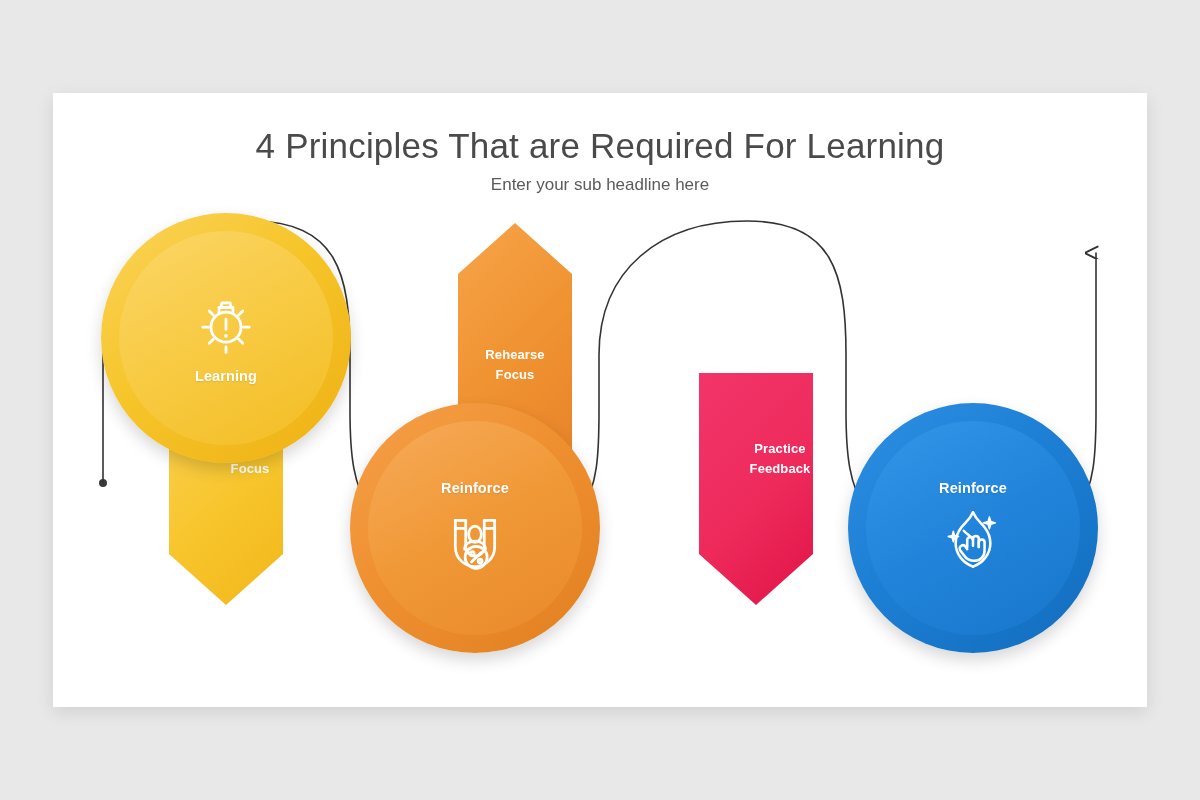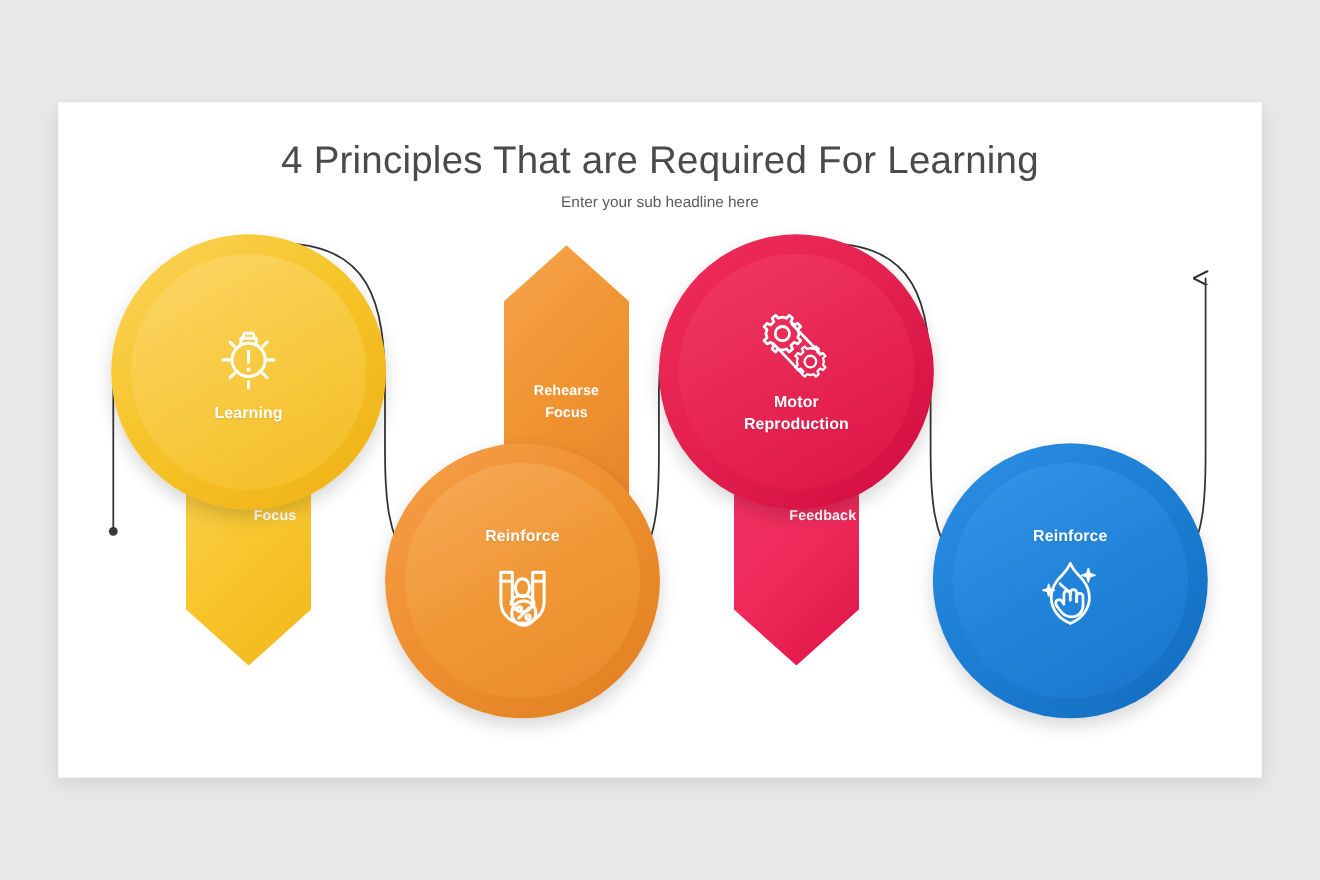--- a/index.html
+++ b/index.html
@@ -39,21 +39,21 @@
     font-weight: 400;
     color: #4a4a4a;
     letter-spacing: 0.2px;
     white-space: nowrap;
   }
   .page-subtitle {
     position: absolute;
     left: 0; right: 0;
     top: 82px;
     text-align: center;
-    font-size: 14px;
+    font-size: 17px;
     font-weight: 400;
     color: #5b5b5b;
   }
 
   
   .connector-layer {
     position: absolute;
     left: 0; top: 0;
     width: 1094px;
     height: 614px;
@@ -164,21 +164,21 @@
   .c1 .banner { background: linear-gradient(135deg,#fbd154 0%,#f7c52c 55%,#f2b71b 100%); }
   .c1 .circle-outer { background: linear-gradient(140deg,#fbd35a 0%,#f6c52a 45%,#eeb014 100%); }
   .c1 .circle-inner { background: linear-gradient(150deg,#fcd667 0%,#f8ca42 50%,#f3bd24 100%); }
 
   
   .c2 .banner { background: linear-gradient(135deg,#f6a44a 0%,#f09331 55%,#e8842a 100%); margin-left: 40px; }
   .c2 .circle-outer { background: linear-gradient(140deg,#f5a04a 0%,#ef9030 45%,#e17f20 100%); }
   .c2 .circle-inner { background: linear-gradient(150deg,#f7ab5a 0%,#f09836 50%,#e9892b 100%); }
 
   
-  .c3 .banner { background: linear-gradient(135deg,#f2356a 0%,#ee2a5b 55%,#e01347 100%); }
+  .c3 .banner { background: linear-gradient(135deg,#f2356a 0%,#ee2a5b 55%,#e01347 100%); margin-left: 32px; }
   .c3 .circle-outer { background: linear-gradient(140deg,#ef2d5c 0%,#e4214f 45%,#d00c40 100%); }
   .c3 .circle-inner { background: linear-gradient(150deg,#f23a63 0%,#e72653 50%,#dd1447 100%); }
 
   
   .c4 .banner { background: linear-gradient(135deg,#3093e6 0%,#1f82d8 55%,#1573c6 100%); }
   .c4 .circle-outer { background: linear-gradient(140deg,#2d90e4 0%,#1d7fd4 45%,#116cbd 100%); }
   .c4 .circle-inner { background: linear-gradient(150deg,#3596e8 0%,#2184da 50%,#1876ca 100%); }
 </style>
 </head>
 <body>
@@ -284,54 +284,20 @@
 
     <div class="column c3">
 
       <div class="banner down">
         <div>
           <span class="banner-label">Practice</span>
           <span class="banner-label">Feedback</span>
         </div>
       </div>
 
-      <div class="circle-wrap top">
-        <div class="circle-outer"></div>
-        <div class="circle-inner"></div>
-        <div class="circle-content icon-first">
-          <span class="circle-icon">
-            <svg viewBox="0 0 64 64" fill="none" stroke="#ffffff" stroke-width="2.2" stroke-linecap="round" stroke-linejoin="round">
-              <g transform="translate(21,21)">
-                <path d="M0,-13 L3.2,-12.1 L5.4,-14.4 L8.1,-12.1 L6.7,-9.3 L9.3,-6.7 L12.1,-8.1
-                         L14.4,-5.4 L12.1,-3.2 L13,0 L12.1,3.2 L14.4,5.4 L12.1,8.1 L9.3,6.7
-                         L6.7,9.3 L8.1,12.1 L5.4,14.4 L3.2,12.1 L0,13 L-3.2,12.1 L-5.4,14.4
-                         L-8.1,12.1 L-6.7,9.3 L-9.3,6.7 L-12.1,8.1 L-14.4,5.4 L-12.1,3.2
-                         L-13,0 L-12.1,-3.2 L-14.4,-5.4 L-12.1,-8.1 L-9.3,-6.7 L-6.7,-9.3
-                         L-8.1,-12.1 L-5.4,-14.4 L-3.2,-12.1 Z"></path>
-                <circle cx="0" cy="0" r="5.6"></circle>
-              </g>
-              <g transform="translate(43,43) scale(0.82)">
-                <path d="M0,-13 L3.2,-12.1 L5.4,-14.4 L8.1,-12.1 L6.7,-9.3 L9.3,-6.7 L12.1,-8.1
-                         L14.4,-5.4 L12.1,-3.2 L13,0 L12.1,3.2 L14.4,5.4 L12.1,8.1 L9.3,6.7
-                         L6.7,9.3 L8.1,12.1 L5.4,14.4 L3.2,12.1 L0,13 L-3.2,12.1 L-5.4,14.4
-                         L-8.1,12.1 L-6.7,9.3 L-9.3,6.7 L-12.1,8.1 L-14.4,5.4 L-12.1,3.2
-                         L-13,0 L-12.1,-3.2 L-14.4,-5.4 L-12.1,-8.1 L-9.3,-6.7 L-6.7,-9.3
-                         L-8.1,-12.1 L-5.4,-14.4 L-3.2,-12.1 Z"></path>
-                <circle cx="0" cy="0" r="5.6"></circle>
-              </g>
-              <line x1="28.5" y1="13.5" x2="50.5" y2="36.5"></line>
-              <line x1="13.5" y1="28.5" x2="35.5" y2="51.5"></line>
-            </svg>
-          </span>
-          <span class="circle-label">
-            <span>Motor</span><br>
-            <span>Reproduction</span>
-          </span>
-        </div>
-      </div>
     </div>
 
     <div class="column c4">
 
 
       <div class="circle-wrap bottom">
         <div class="circle-outer"></div>
         <div class="circle-inner"></div>
         <div class="circle-content label-first">
           <span class="circle-icon">

